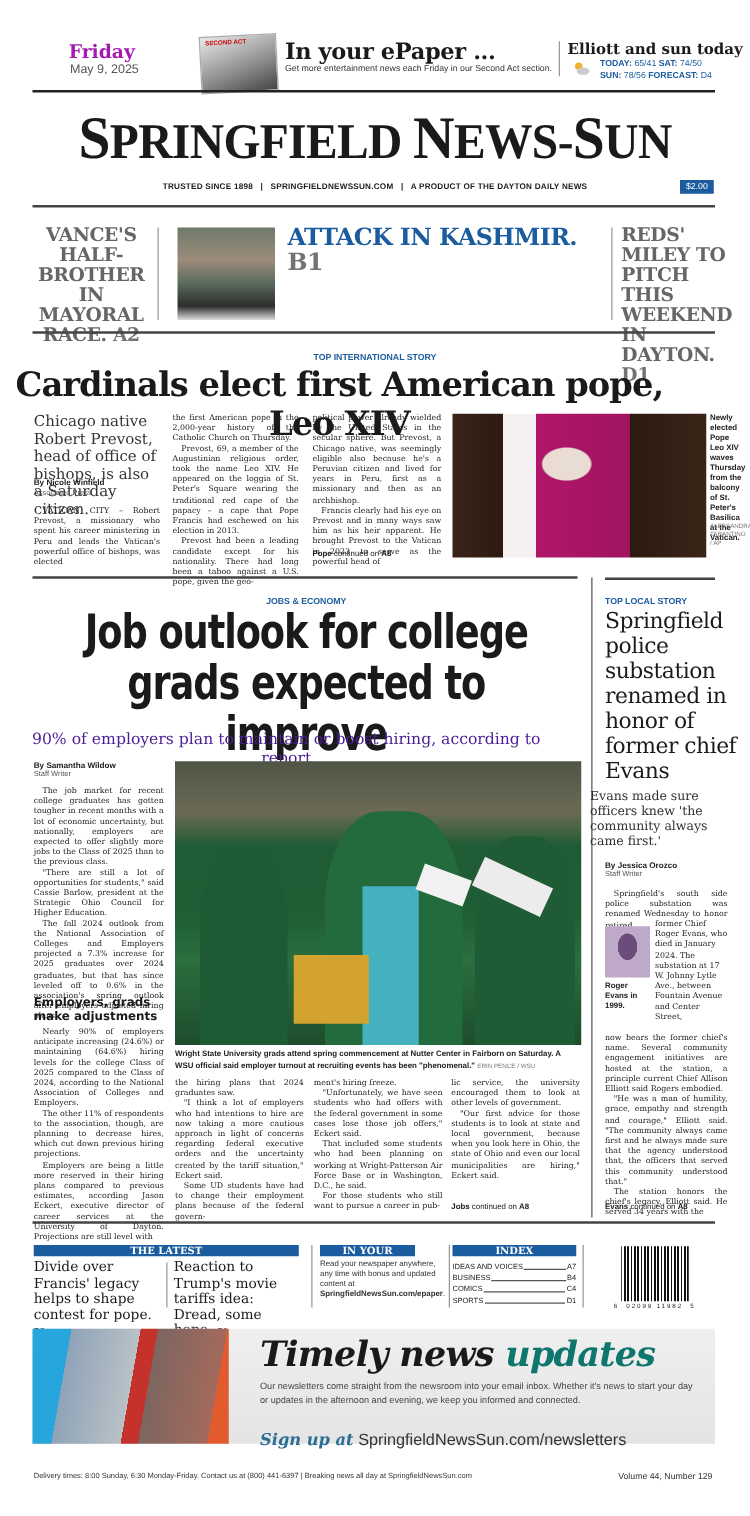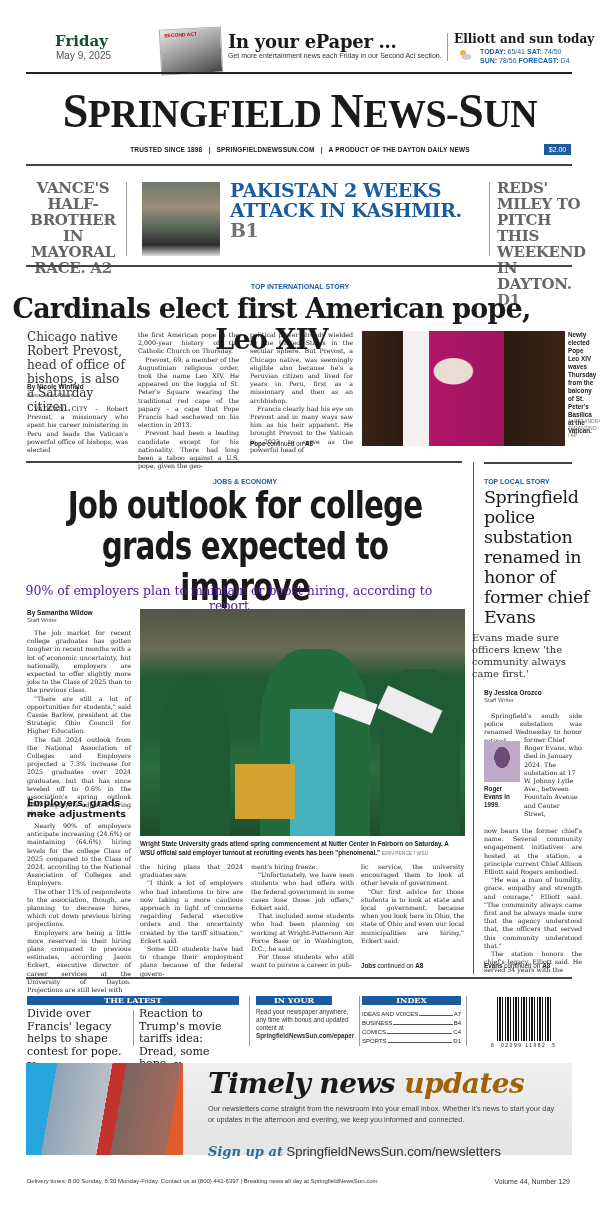--- a/index.html
+++ b/index.html
@@ -2,21 +2,21 @@
 <html><head>
 <meta charset="utf-8">
 <style>
 *{box-sizing:border-box;margin:0;padding:0}
 html,body{width:600px;height:1213px;background:#fff;overflow:hidden}
 body{position:relative;font-family:"DejaVu Serif",serif;color:#1a1a1a}
 .abs{position:absolute}
 .rule{position:absolute;background:#222}
 
 
-.day{left:55px;top:32px;font:bold 15px "DejaVu Serif",serif;color:#14532d}
+.day{left:55px;top:32px;font:bold 15px "DejaVu Serif",serif;color:#a21caf}
 .date{left:56px;top:50px;font:10px "Liberation Sans",sans-serif;color:#555}
 .thumb{left:160px;top:28px;width:62px;height:46px;background:linear-gradient(160deg,#e8e8e8,#8a8a8a 60%,#444);transform:rotate(-3deg);border:1px solid #aaa}
 .thumb span{position:absolute;left:4px;top:2px;font:bold 5px "Liberation Sans",sans-serif;color:#c00}
 .epaper-h{left:228px;top:31px;font:bold 18px "DejaVu Serif",serif;letter-spacing:-0.3px}
 .epaper-s{left:228px;top:52px;font:7px "Liberation Sans",sans-serif;color:#333}
 .vdiv{width:1px;background:#999}
 .wx-h{left:454px;top:32px;font:bold 12px "DejaVu Serif",serif}
 .wx-icon{left:458px;top:49px;width:14px;height:12px}
 .wx-l{left:480px;top:47px;font:7px "Liberation Sans",sans-serif;color:#1b5c9e;line-height:9px}
 .wx-l b{font-weight:bold}
@@ -65,21 +65,21 @@
 .latest{font:11px "DejaVu Serif",serif;line-height:12.5px}
 .latest b{font:bold 7px "Liberation Sans",sans-serif}
 .ep-body{font:6.3px "Liberation Sans",sans-serif;line-height:8px;color:#333}
 .idx-row{display:flex;font:6px "Liberation Sans",sans-serif;line-height:8px;border-bottom:1px dotted transparent}
 .idx-row .dots{flex:1;border-bottom:0.5px solid #555;margin:0 1px 2px}
 .barcode{left:497px;top:997px;width:54px;height:44px;background:repeating-linear-gradient(90deg,#111 0 1px,#fff 1px 2px,#111 2px 4px,#fff 4px 5px,#111 5px 6px,#fff 6px 8px)}
 .bc-num{left:491px;top:1042px;width:70px;font:5px "Liberation Sans",sans-serif;letter-spacing:1.5px}
 .promo{left:26px;top:1063px;width:546px;height:92px;background:linear-gradient(180deg,#efefef,#e4e4e4)}
 .promo-photo{left:26px;top:1063px;width:157px;height:92px;background:linear-gradient(100deg,#27a6dd 0 18%,#8fa3b8 18%,#b9c1c6 50%,#c4322b 50%,#c4322b 58%,#7d6560 58%,#a46a5c 90%,#e25b2d 90%)}
 .promo-h{left:208px;top:1067px;font:italic bold 28px "DejaVu Serif",serif;letter-spacing:-0.6px}
-.promo-h .acc{color:#a16207}
+.promo-h .acc{color:#0f766e}
 .promo-b{left:208px;top:1104px;width:350px;font:7.3px "Liberation Sans",sans-serif;line-height:10.5px;color:#444}
 .promo-s{left:208px;top:1144px;font:13px "Liberation Sans",sans-serif;color:#333}
 .promo-s i{font:italic bold 13px "DejaVu Serif",serif;color:#2a6d95}
 .foot{font:6px "Liberation Sans",sans-serif;color:#333}
 </style>
 </head>
 <body>
 
 <div class="abs day">Friday</div>
 <div class="abs date">May 9, 2025</div>
@@ -110,21 +110,20 @@
 <div class="abs teaser" style="left:28px;top:180px;width:90px;text-align:center">
   <div>VANCE'S</div>
     <div>HALF-</div>
     <div>BROTHER IN</div>
     <div>MAYORAL</div>
     <div><span>RACE.</span> <b>A2</b></div>
 </div>
 <div class="abs vdiv" style="left:126px;top:182px;height:74px"></div>
 <div class="abs tphoto"></div>
 <div class="abs teaser main" style="left:230px;top:180px;width:250px">
-    <div>PAKISTAN 2 WEEKS</div>
     <div><span>ATTACK IN KASHMIR.</span> <b>B1</b></div>
 </div>
 <div class="abs vdiv" style="left:489px;top:182px;height:74px"></div>
 <div class="abs teaser" style="left:497px;top:180px;width:90px">
   <div>REDS'</div>
     <div>MILEY TO</div>
     <div>PITCH THIS</div>
     <div>WEEKEND IN</div>
     <div><span>DAYTON.</span> <b>D1</b></div>
 </div>

